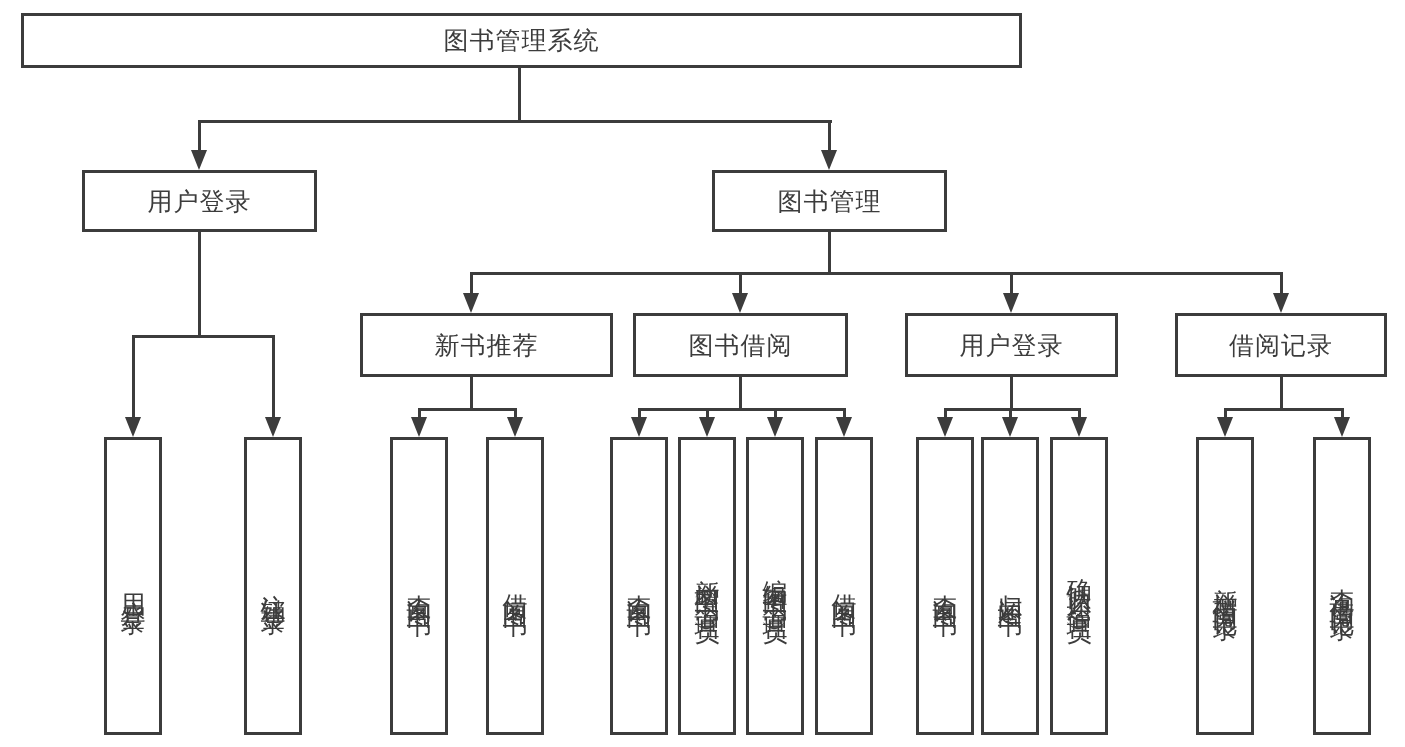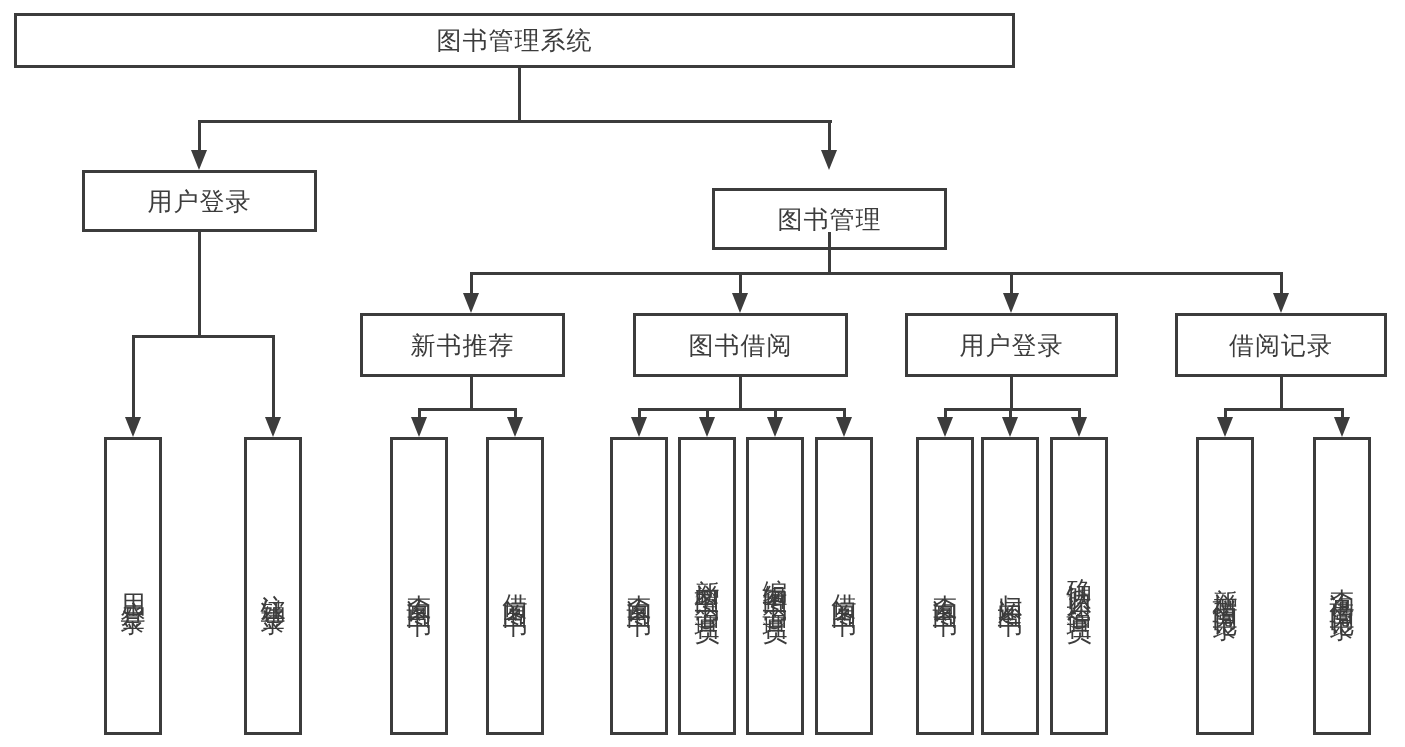--- a/index.html
+++ b/index.html
@@ -19,24 +19,24 @@
     color: #3c3c3c;
     display: flex;
     align-items: center;
     justify-content: center;
   }
   .hlabel {
     font-size: 25px;
     letter-spacing: 1px;
     white-space: nowrap;
   }
-  .root  { left: 14px;  top: 13px;  width: 1001px; height: 55px; }
+  .root  { left: 21px;  top: 13px;  width: 1001px; height: 55px; }
   .l2a   { left: 82px;  top: 170px; width: 235px;  height: 62px; }
-  .l2b   { left: 712px; top: 188px; width: 235px;  height: 62px; }
-  .l3a   { left: 360px; top: 313px; width: 205px;  height: 64px; text-align: center; }
+  .l2b   { left: 712px; top: 170px; width: 235px;  height: 62px; }
+  .l3a   { left: 360px; top: 313px; width: 253px;  height: 64px; text-align: center; }
   .l3b   { left: 633px; top: 313px; width: 215px;  height: 64px; }
   .l3c   { left: 905px; top: 313px; width: 213px;  height: 64px; }
   .l3d   { left: 1175px;top: 313px; width: 212px;  height: 64px; }
   .leaf {
     top: 437px;
     width: 58px;
     height: 298px;
     writing-mode: vertical-rl;
     font-size: 25px;
     letter-spacing: 6px;

